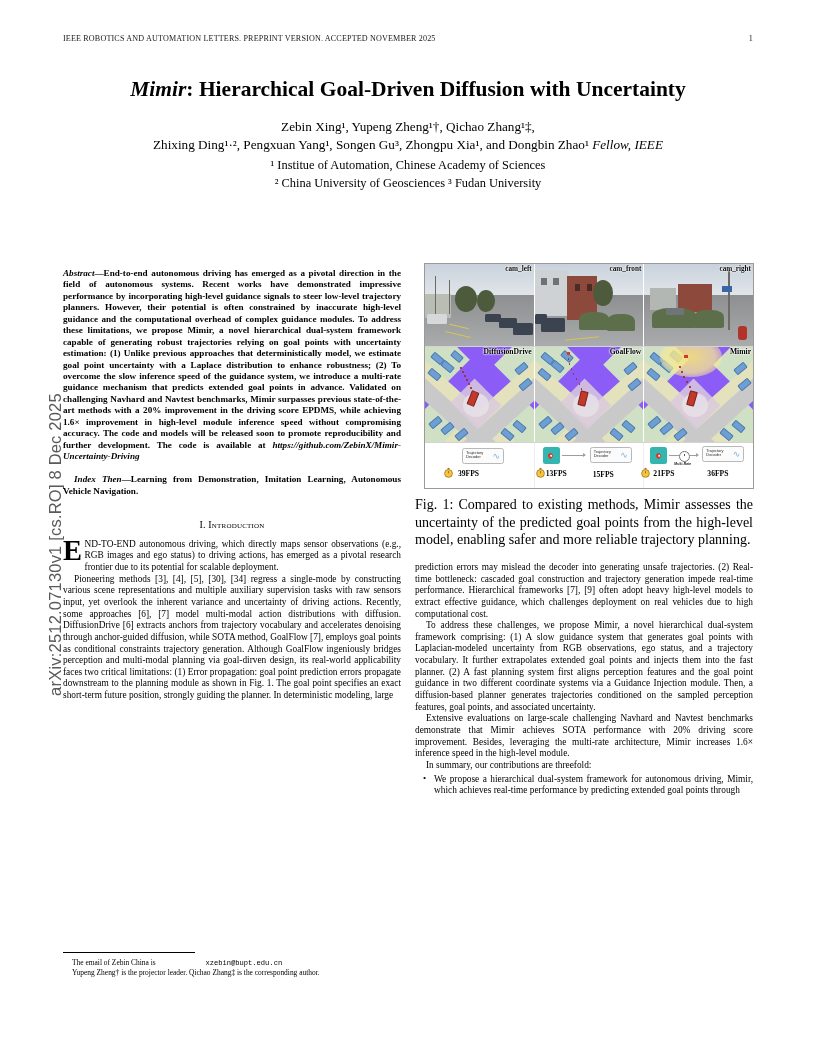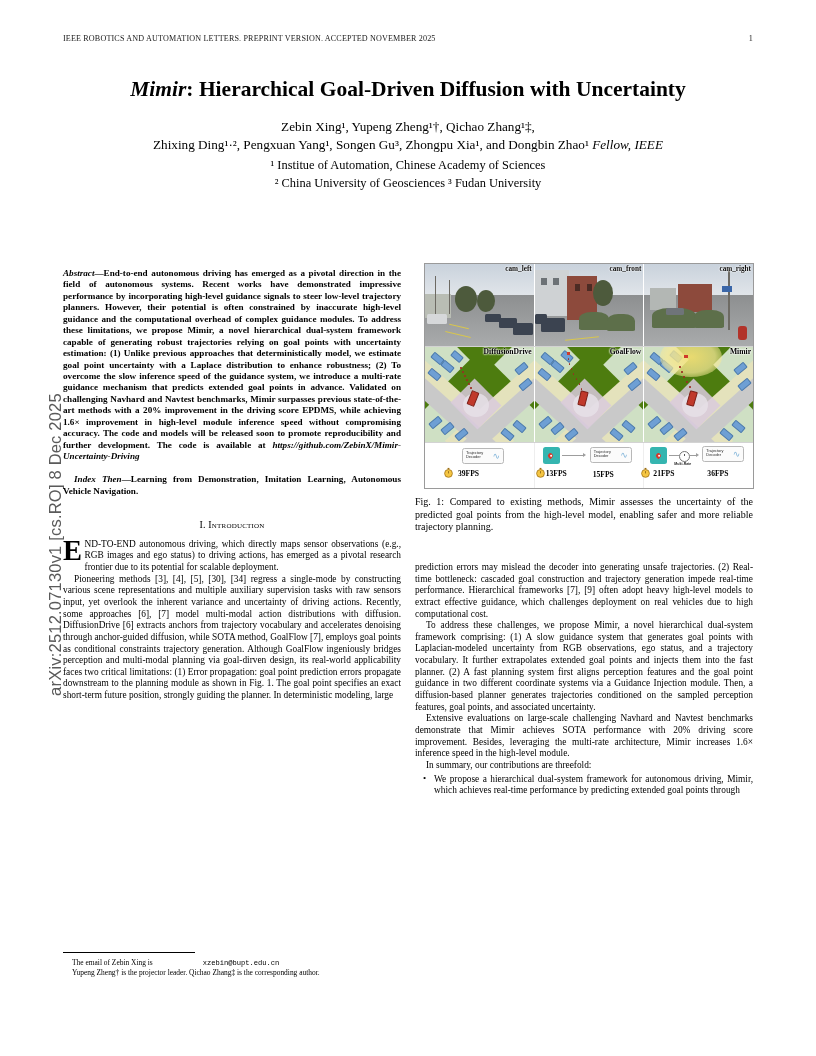--- a/index.html
+++ b/index.html
@@ -262,21 +262,21 @@
   
   .bev-row {
     display: flex;
     width: 100%;
     height: 95px;
     border-top: 0.7px solid #d3d3d3;
   }
   .bev-cell {
     position: relative;
     flex: 1 1 0;
-    background: #4d7c0f;
+    background: #8b5cf6;
     overflow: hidden;
     border-right: 0.7px solid #ffffff;
     text-align: center;
   }
   .bev-cell:last-child { border-right: none; }
   .bev-label {
     position: absolute;
     right: 2px;
     top: 0px;
     font-size: 7.6px;
@@ -436,21 +436,21 @@
     font-size: 7.6px;
     font-weight: bold;
     color: #000;
     font-family: "Liberation Serif", serif;
     white-space: nowrap;
   }
   .fig-caption {
     margin-top: 7px;
     width: 338px;
     margin-left: -9px;
-    font-size: 10px;
+    font-size: 14px;
     line-height: 1.25;
     text-align: justify;
   }
 </style>
 </head>
 <body>
 
 <div class="running-head">
   <span>IEEE ROBOTICS AND AUTOMATION LETTERS. PREPRINT VERSION. ACCEPTED NOVEMBER 2025</span>
   <span class="page-num">1</span>
@@ -492,21 +492,21 @@
 
   <p class="dropcap-para">
     <span class="dropcap">E</span><span>ND-TO-END autonomous driving, which directly maps sensor observations (e.g., RGB images and ego status) to driving actions, has emerged as a pivotal research frontier due to its potential for scalable deployment.</span>
   </p>
 
   <p class="indent para">Pioneering methods [3], [4], [5], [30], [34] regress a single-mode by constructing various scene representations and multiple auxiliary supervision tasks with raw sensors input, yet overlook the inherent variance and uncertainty of driving actions. Recently, some approaches  [6], [7] model multi-modal action distributions with diffusion. DiffusionDrive [6] extracts anchors from trajectory vocabulary and accelerates denoising through anchor-guided diffusion, while SOTA method, GoalFlow [7], employs goal points as conditional constraints trajectory generation. Although GoalFlow ingeniously bridges perception and multi-modal planning via goal-dirven design, its real-world applicability faces two critical limitations: (1) Error propagation: goal point prediction errors propagate downstream to the planning module as shown in Fig. 1. The goal point specifies an exact short-term future position, strongly guiding the planner. In deterministic modeling, large</p>
 </div>
 
 <div class="footnote-rule"></div>
 <div class="footnote">
-  <span class="ln ind"><span>The email of Zebin Xing is </span><span class="mono">xzebin@bupt.edu.cn</span></span>
+  <span class="ln ind"><span>The email of Zebin China is </span><span class="mono">xzebin@bupt.edu.cn</span></span>
   <span class="ln ind">Yupeng Zheng† is the projector leader. Qichao Zhang‡ is the corresponding author.</span>
 </div>
 
 <div class="figure">
   <div class="fig-graphic">
 
     <div class="cam-row">
 
       <div class="cam-cell">
         <div class="sky"></div>

